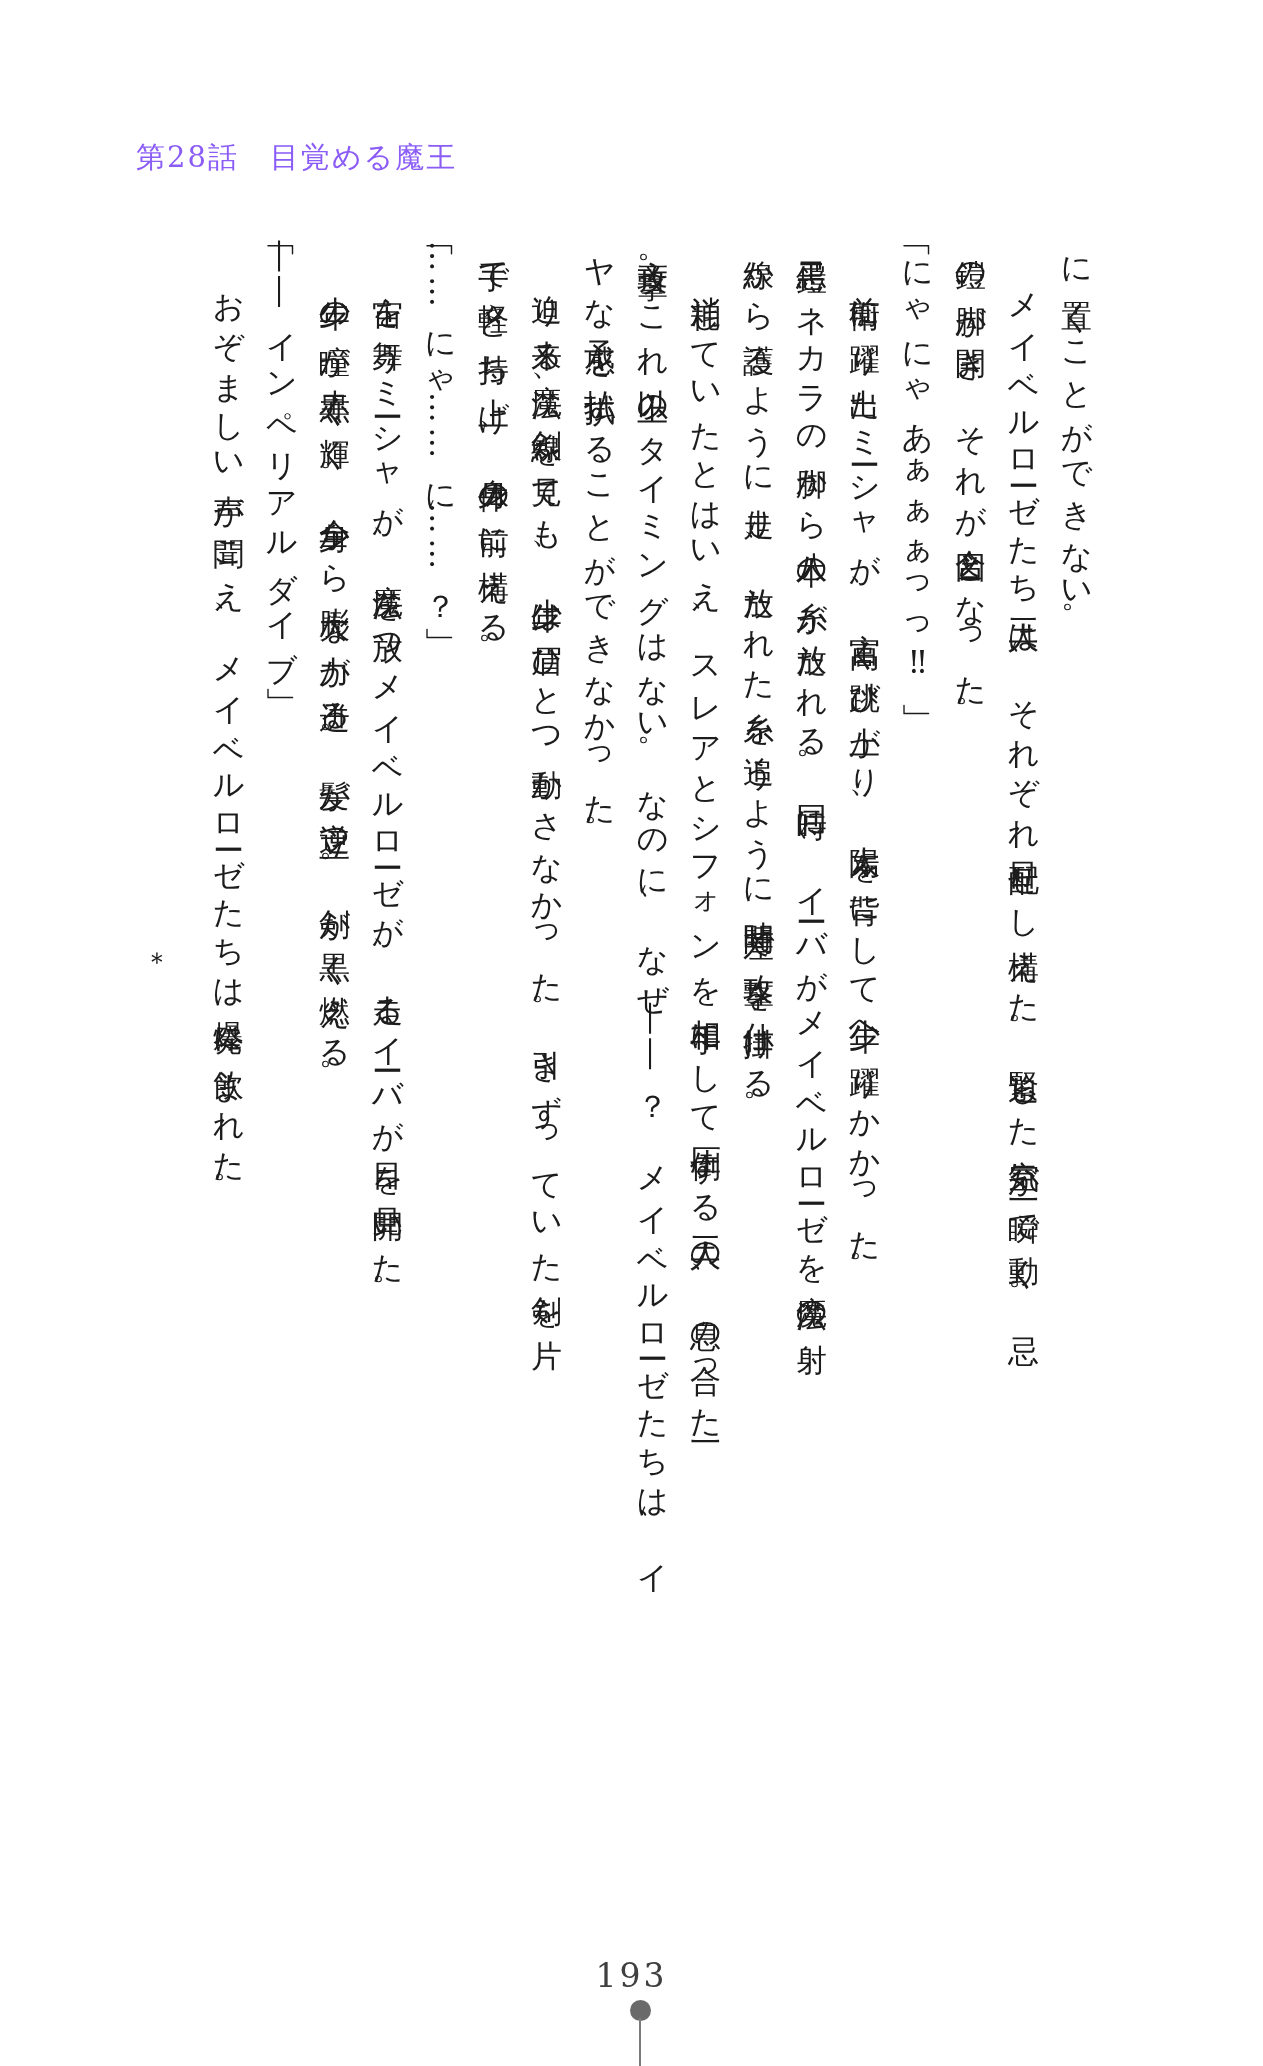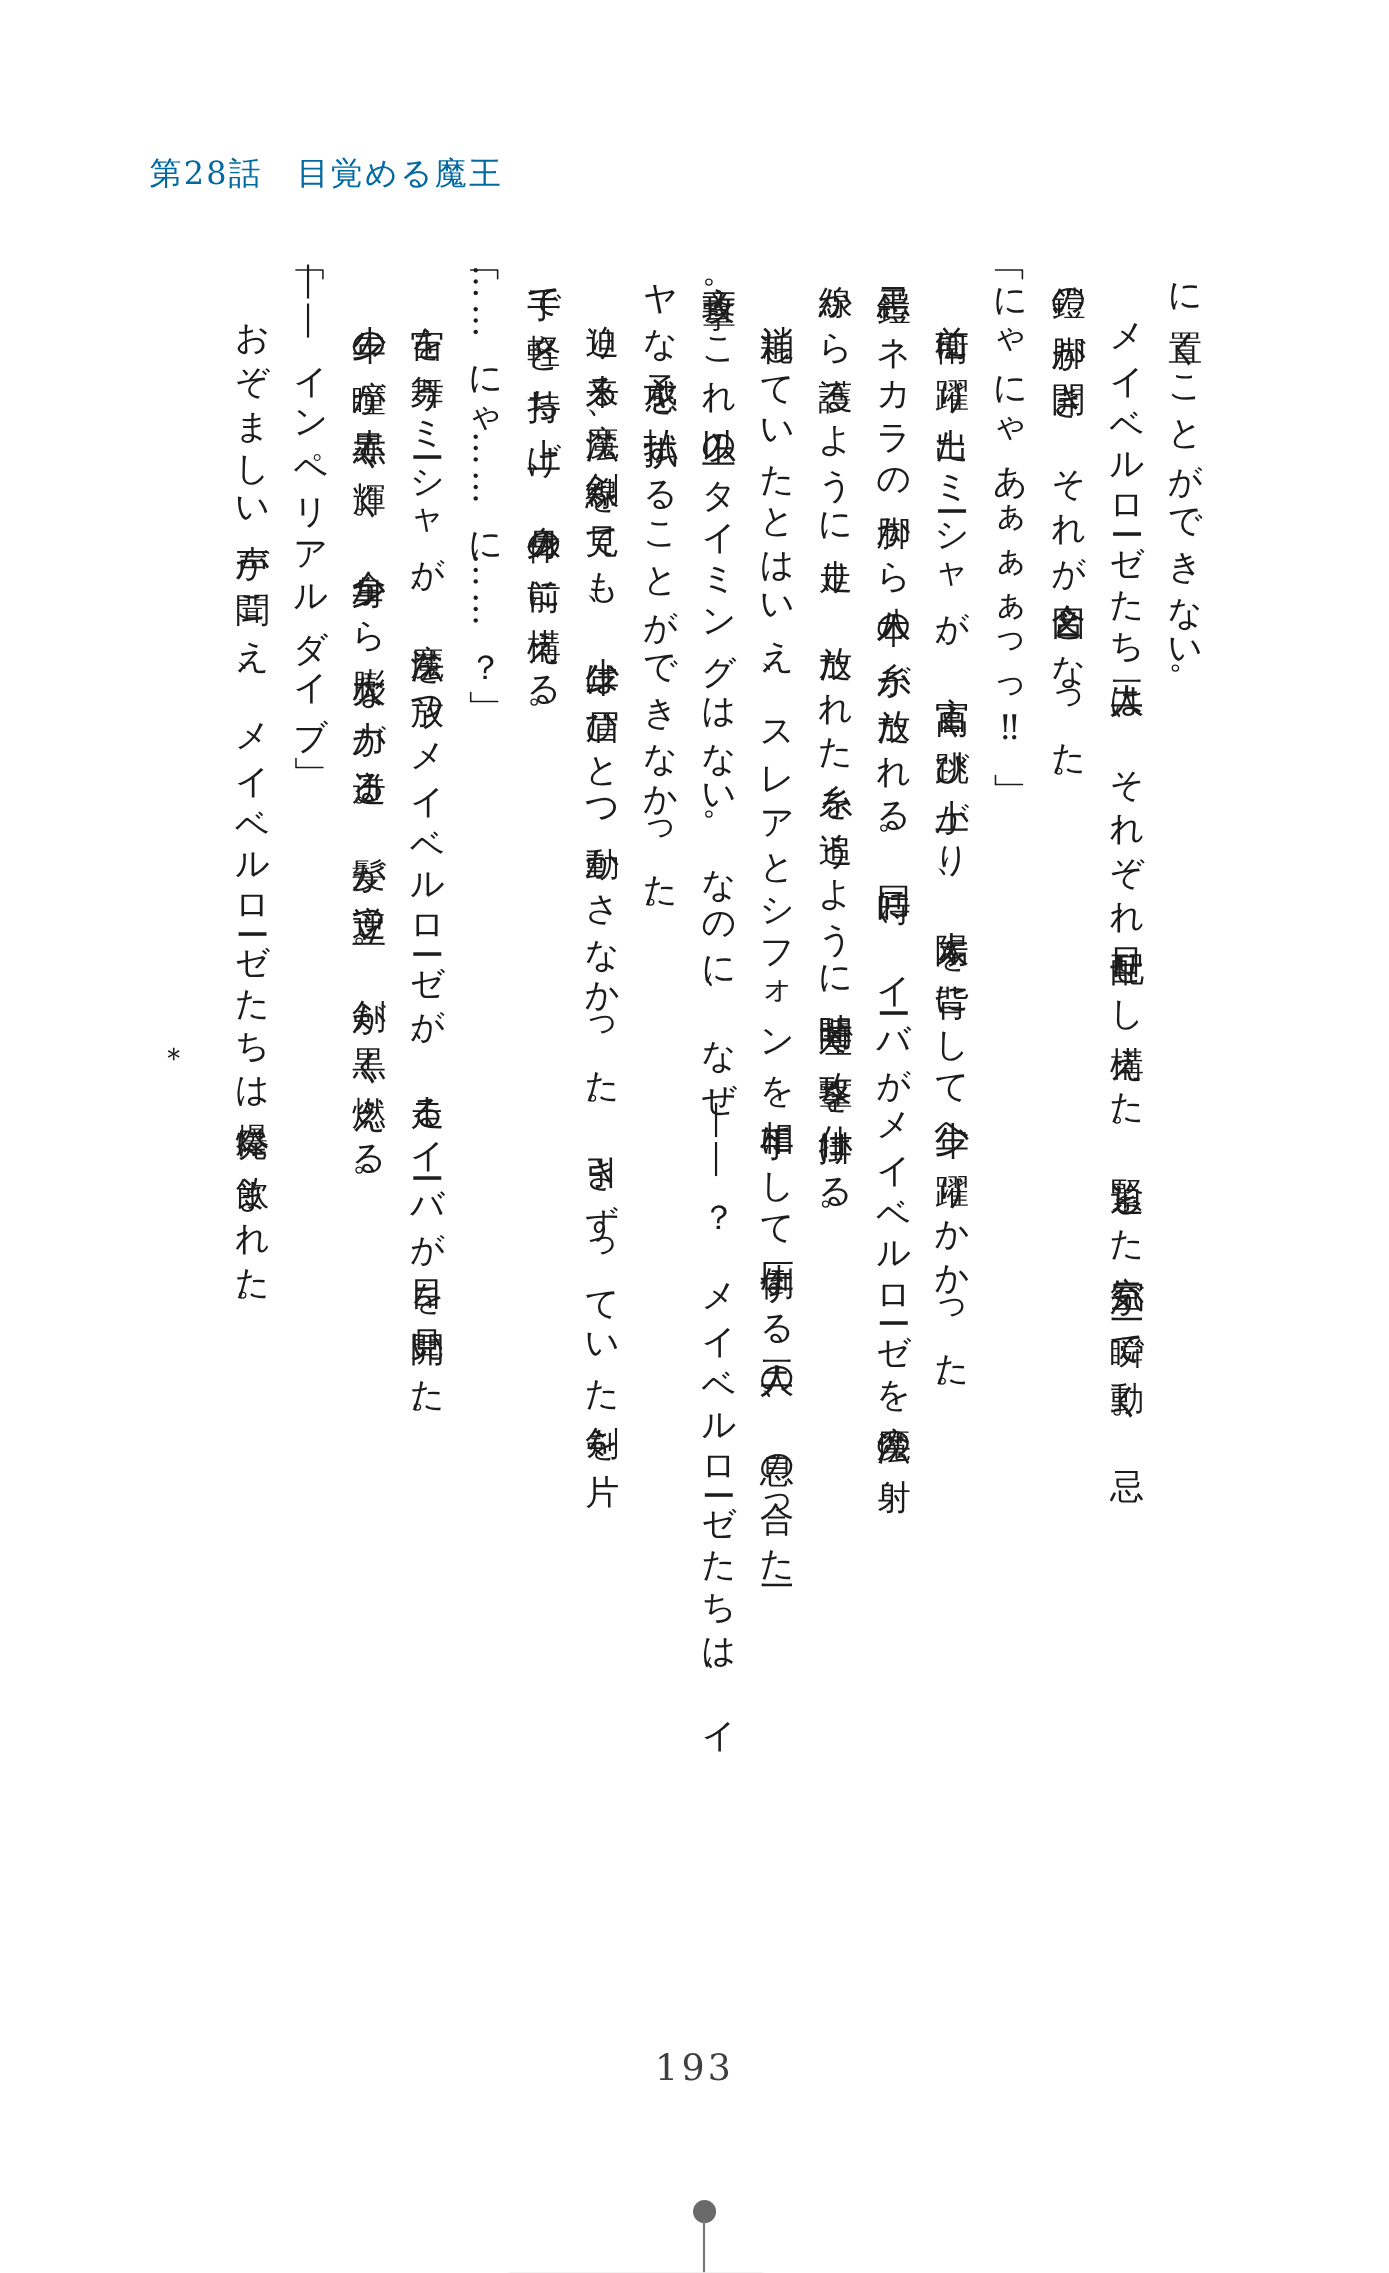--- a/index.html
+++ b/index.html
@@ -9,21 +9,21 @@
     background:#ffffff;
     overflow:hidden;
     font-family:"DejaVu Serif","Liberation Serif",serif;
     color:#1c1c1c;
   }
   .chapter-header{
     position:absolute;
     left:136px;top:138px;
     font-size:29px;
     letter-spacing:2px;
-    color:#0369a1;
+    color:#8b5cf6;
     white-space:pre;
   }
   .body-text{
     position:absolute;
     top:236px;right:160px;
     height:1426px;
     writing-mode:vertical-rl;
     text-orientation:mixed;
     font-size:31px;
     line-height:53px;          
@@ -33,21 +33,21 @@
   .text-column{white-space:pre;}
   .ornament-column{
     text-align:center;         
     margin-right:18px;
     font-size:27px;
     white-space:pre;
   }
   .page-number{
     position:absolute;
     left:0;right:0;
-    top:1860px;
+    top:1956px;
     text-align:center;
     font-size:33px;
     letter-spacing:3px;
     color:#3f3f3f;
     font-family:"DejaVu Serif","Liberation Serif",serif;
   }
   .bookmark-dot{
     position:absolute;
     left:630px;top:2000px;
     width:21px;height:21px;

